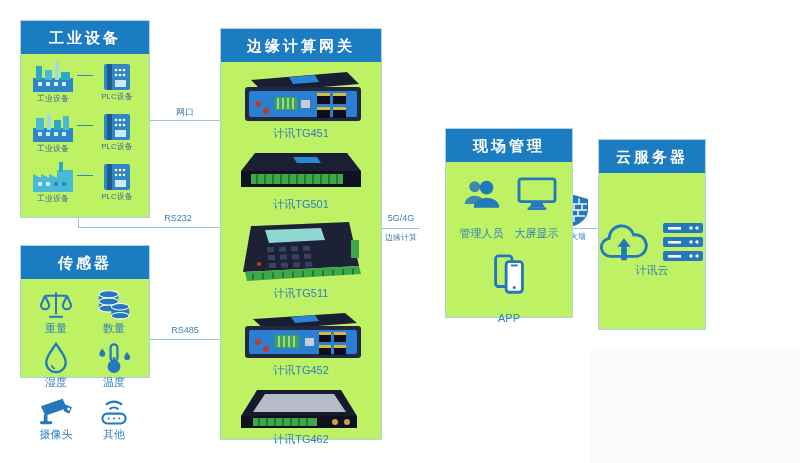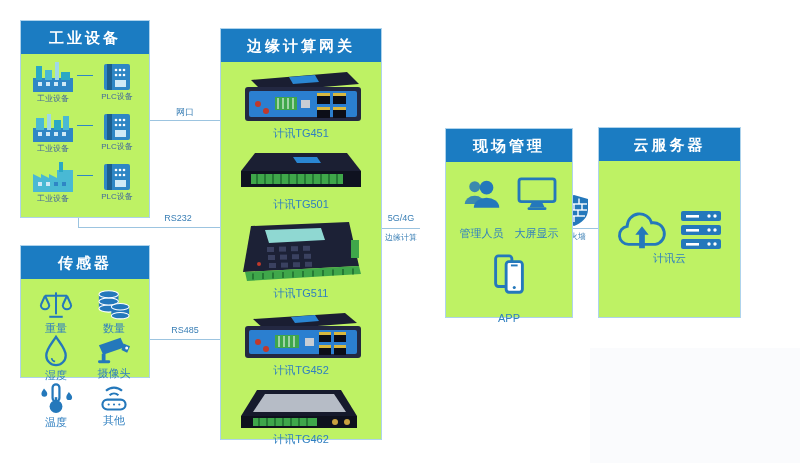--- a/index.html
+++ b/index.html
@@ -10,21 +10,21 @@
                 text-align:center;font-size:15px;font-weight:bold;letter-spacing:3px;}
   .lbl{color:#2f7fc0;font-size:11px;text-align:center;line-height:11px;}
   .lbl-dim{color:#44699c;font-size:8px;text-align:center;line-height:10px;}
   .conn{position:absolute;background:#9cc4e0;}
   .conn-lbl{position:absolute;color:#3a7fb5;font-size:9px;text-align:center;}
   
   .ind-row{display:flex;align-items:center;justify-content:space-between;padding:6px 8px 0 8px;}
   .ind-cell{display:flex;flex-direction:column;align-items:center;width:48px;}
   .ind-link{flex:1;height:1px;background:#2e86c5;margin-bottom:14px;}
   
-  .sen-grid{display:grid;grid-template-columns:1fr 1fr;padding:10px 6px 0 6px;}
+  .sen-grid{display:grid;grid-template-columns:1fr 1fr;row-gap:7px;padding:10px 6px 0 6px;}
   .sen-cell{display:flex;flex-direction:column;align-items:center;gap:2px;}
   
   .dev-col{display:flex;flex-direction:column;align-items:center;padding-top:4px;}
   .dev-cell{display:flex;flex-direction:column;align-items:center;}
   
   .site-row{display:flex;justify-content:space-around;padding:14px 8px 0 8px;}
   .site-cell{display:flex;flex-direction:column;align-items:center;gap:16px;}
   .site-app{display:flex;justify-content:center;padding-top:14px;}
   
   .cloud-row{display:flex;justify-content:center;align-items:center;gap:12px;padding-top:48px;}
@@ -197,40 +197,40 @@
         <div class="lbl">数量</div>
       </div>
       <div class="sen-cell">
         <svg width="30" height="34" viewBox="0 0 34 38" fill="none" stroke="#2478bb" stroke-width="2.6">
           <path d="M17 3 C11 12 6 17 6 24 a11 11 0 0 0 22 0 C28 17 23 12 17 3 Z"></path>
           <path d="M12 27 a5 5 0 0 0 4 4" stroke-width="1.8"></path>
         </svg>
         <div class="lbl">湿度</div>
       </div>
       <div class="sen-cell">
+        <svg width="36" height="34" viewBox="0 0 42 38">
+          <rect x="17" y="3" width="8" height="20" rx="4" fill="none" stroke="#2478bb" stroke-width="2.6"></rect>
+          <circle cx="21" cy="29" r="7.5" fill="#2478bb"></circle>
+          <line x1="21" y1="18" x2="21" y2="26" stroke="#2478bb" stroke-width="3"></line>
+          <path d="M7 8 C5 11 4 12.5 4 14 a3.4 3.4 0 0 0 6.8 0 C10.8 12.5 9.5 11 7 8 Z" fill="#2478bb"></path>
+          <path d="M36 12 C34 15 33 16.5 33 18 a3.4 3.4 0 0 0 6.8 0 C39.8 16.5 38.5 15 36 12 Z" fill="#2478bb"></path>
+        </svg>
+        <div class="lbl">温度</div>
+      </div>
+      <div class="sen-cell">
         <svg width="38" height="32" viewBox="0 0 40 34">
           <g fill="#2478bb">
             <path d="M4 12 L27 4 L31.5 14 L8.5 22 Z"></path>
             <path d="M30 10 L37 13 L34 20 L28 17 Z"></path>
             <rect x="7" y="21" width="4" height="8"></rect>
             <rect x="3" y="28" width="13" height="3" rx="1.5"></rect>
           </g>
           <circle cx="33.5" cy="15" r="1.6" fill="#ffffff"></circle>
         </svg>
         <div class="lbl">摄像头</div>
-      </div>
-      <div class="sen-cell">
-        <svg width="36" height="34" viewBox="0 0 42 38">
-          <rect x="17" y="3" width="8" height="20" rx="4" fill="none" stroke="#2478bb" stroke-width="2.6"></rect>
-          <circle cx="21" cy="29" r="7.5" fill="#2478bb"></circle>
-          <line x1="21" y1="18" x2="21" y2="26" stroke="#2478bb" stroke-width="3"></line>
-          <path d="M7 8 C5 11 4 12.5 4 14 a3.4 3.4 0 0 0 6.8 0 C10.8 12.5 9.5 11 7 8 Z" fill="#2478bb"></path>
-          <path d="M36 12 C34 15 33 16.5 33 18 a3.4 3.4 0 0 0 6.8 0 C39.8 16.5 38.5 15 36 12 Z" fill="#2478bb"></path>
-        </svg>
-        <div class="lbl">温度</div>
       </div>
       <div class="sen-cell">
         <svg width="36" height="32" viewBox="0 0 40 36" fill="none" stroke="#2478bb" stroke-width="2.4">
           <path d="M11 11 a13 13 0 0 1 18 0"></path>
           <path d="M15 16 a7.5 7.5 0 0 1 10 0"></path>
           <rect x="7" y="21" width="26" height="11" rx="5.5"></rect>
           <circle cx="14" cy="26.5" r="1.2" fill="#2478bb" stroke="none"></circle>
           <circle cx="20" cy="26.5" r="1.2" fill="#2478bb" stroke="none"></circle>
           <circle cx="26" cy="26.5" r="1.2" fill="#2478bb" stroke="none"></circle>
         </svg>
@@ -371,21 +371,21 @@
           <rect x="6" y="3" width="17" height="32" rx="3" fill="none" stroke="#2478bb" stroke-width="3"></rect>
           <rect x="17" y="9" width="17" height="32" rx="3" fill="#ffffff" stroke="#2478bb" stroke-width="3"></rect>
           <circle cx="25.5" cy="36" r="1.6" fill="#2478bb"></circle>
           <line x1="22" y1="13" x2="29" y2="13" stroke="#2478bb" stroke-width="2"></line>
         </svg>
         <div class="lbl">APP</div>
       </div>
     </div>
   </div>
 
-  <div class="panel" style="left:598px;top:127px;width:143px;height:191px">
+  <div class="panel" style="left:598px;top:139px;width:108px;height:191px">
     <div class="panel-header">云服务器</div>
     <div class="cloud-row">
       <svg width="50" height="42" viewBox="0 0 52 44">
         <path d="M12 36 a9.5 9.5 0 0 1-1.5-18.9 A13 13 0 0 1 36 13.5 A8.8 8.8 0 0 1 40 36 Z" fill="none" stroke="#2478bb" stroke-width="3"></path>
         <polygon points="26,17 33,26 29,26 29,40 23,40 23,26 19,26" fill="#2478bb"></polygon>
       </svg>
       <svg width="44" height="44" viewBox="0 0 44 44">
         <g fill="#2478bb">
           <rect x="2" y="2" width="40" height="10" rx="2"></rect>
           <rect x="2" y="16" width="40" height="10" rx="2"></rect>

